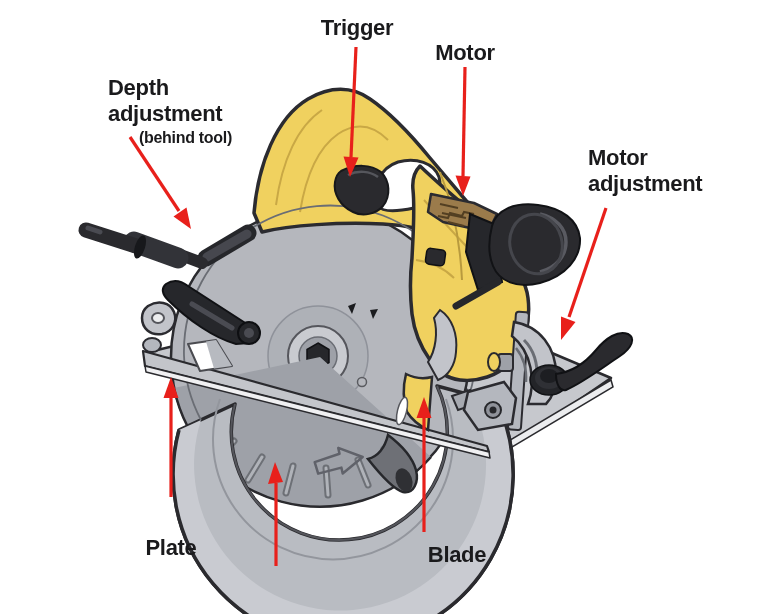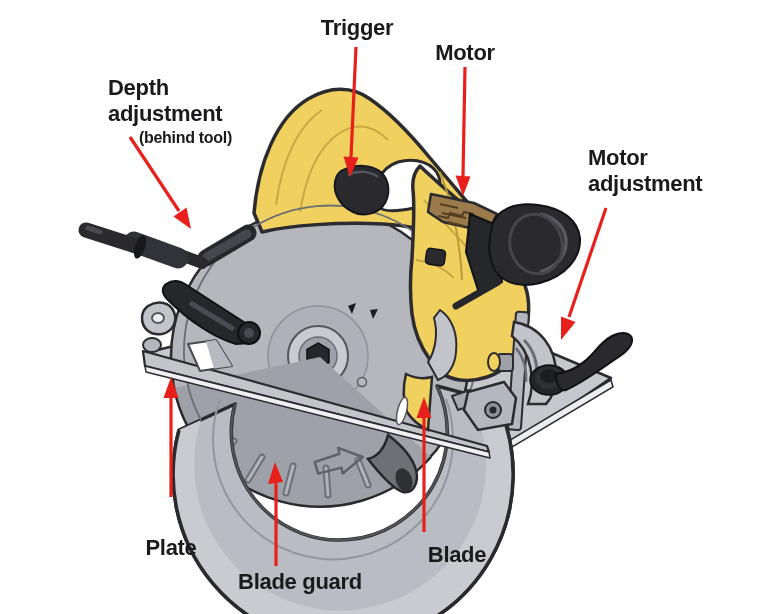--- a/index.html
+++ b/index.html
@@ -225,17 +225,16 @@
     <span class="note">(behind tool)</span>
   </div>
 
   <div class="lbl" id="lbl-bevel">
     <span>Motor</span><br>
     <span>adjustment</span>
   </div>
 
   <div class="lbl center" id="lbl-plate">Plate</div>
 
-  <div class="lbl center" id="lbl-blade-guard">Blade guard</div>
 
   <div class="lbl center" id="lbl-blade">Blade</div>
 
 </div>
 
 </body></html>

